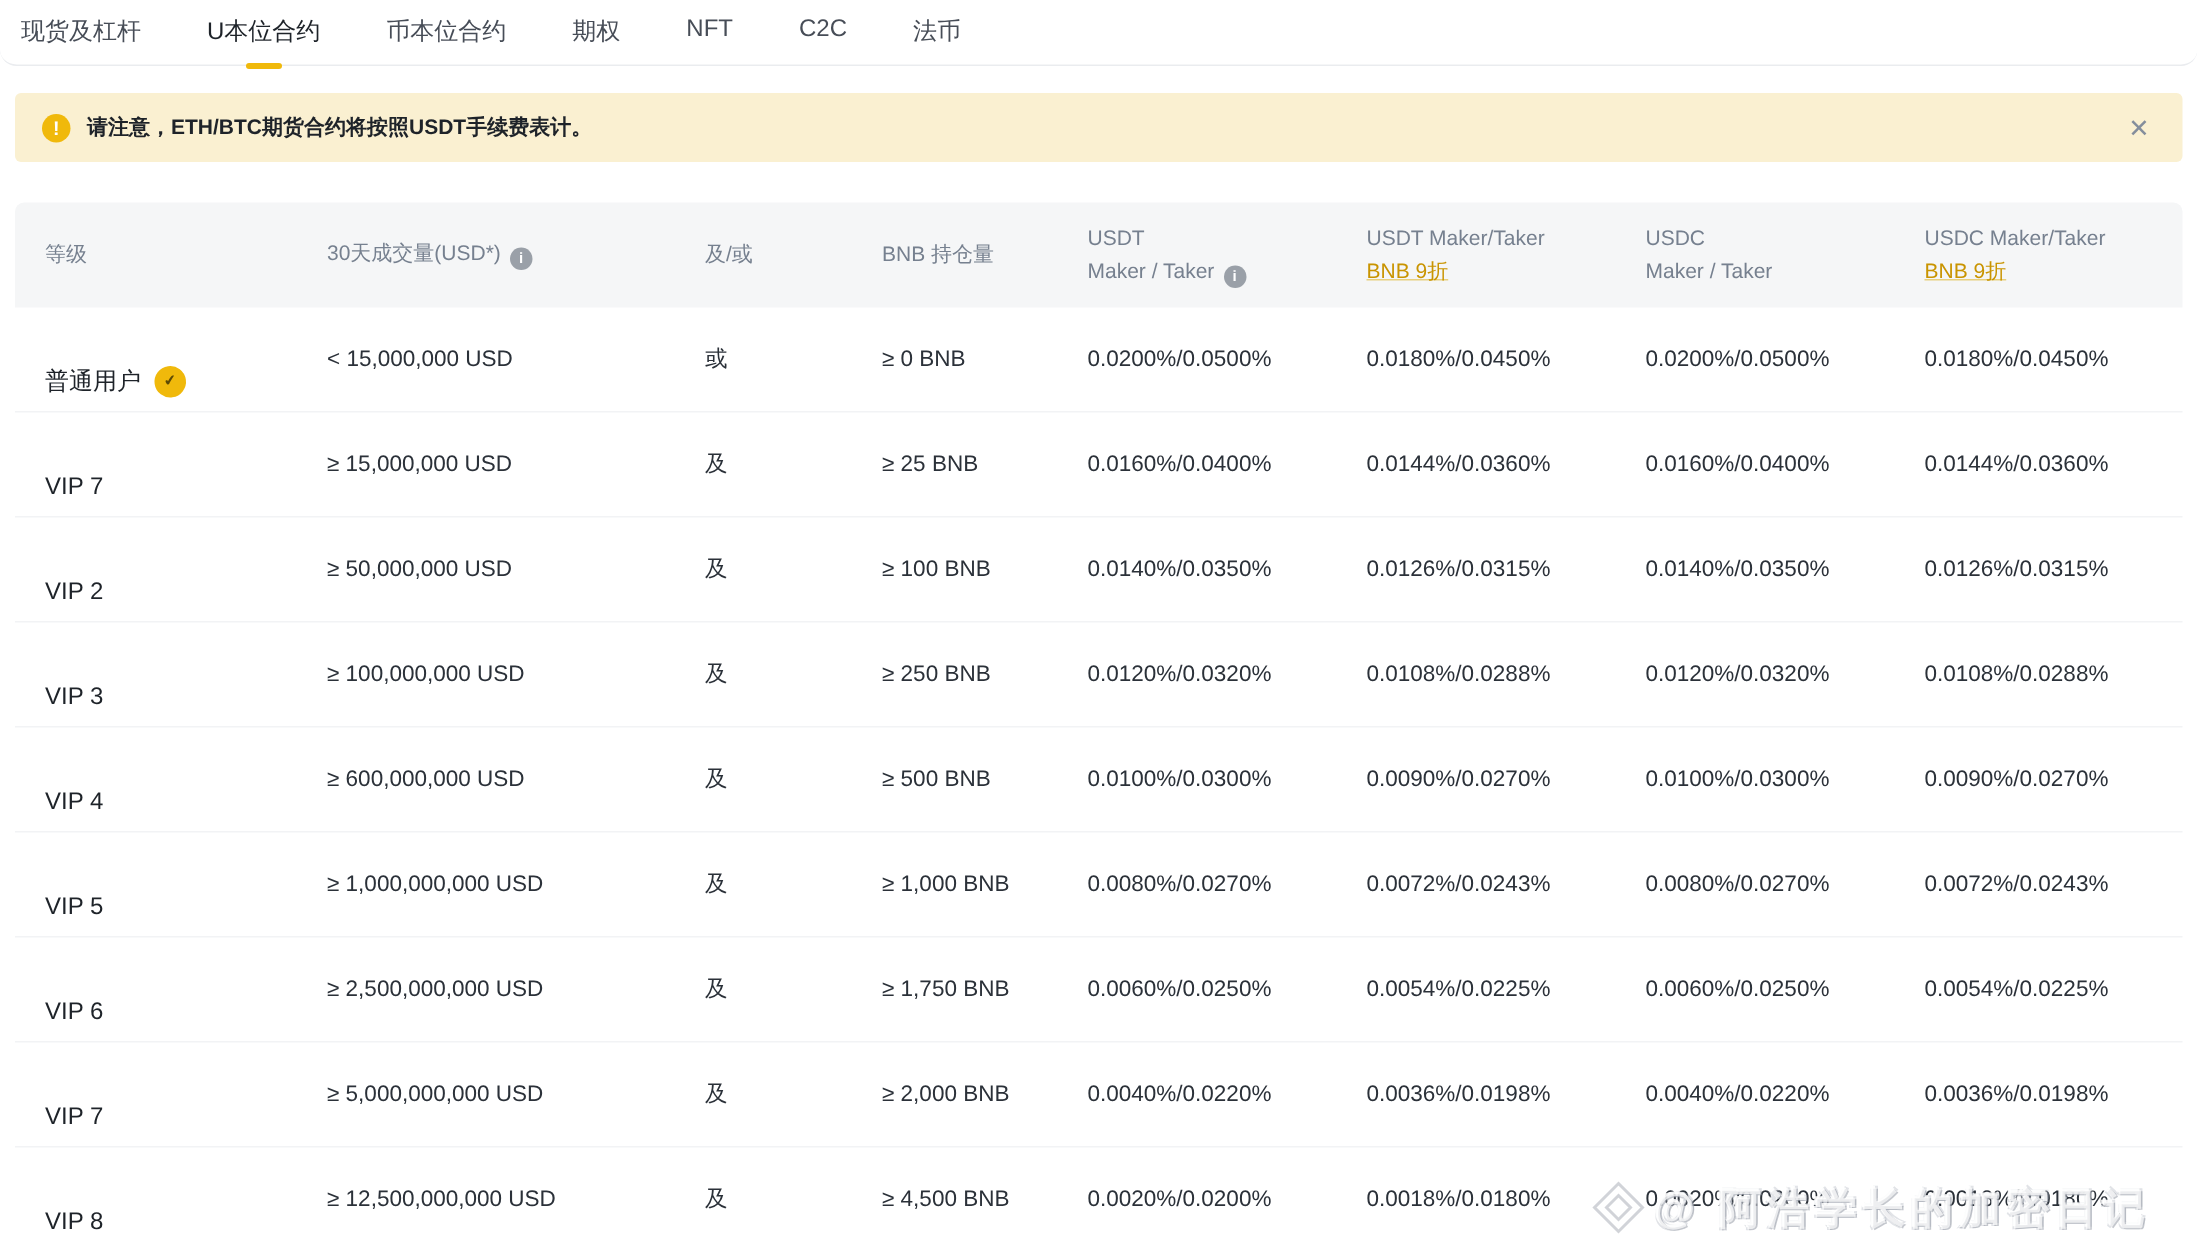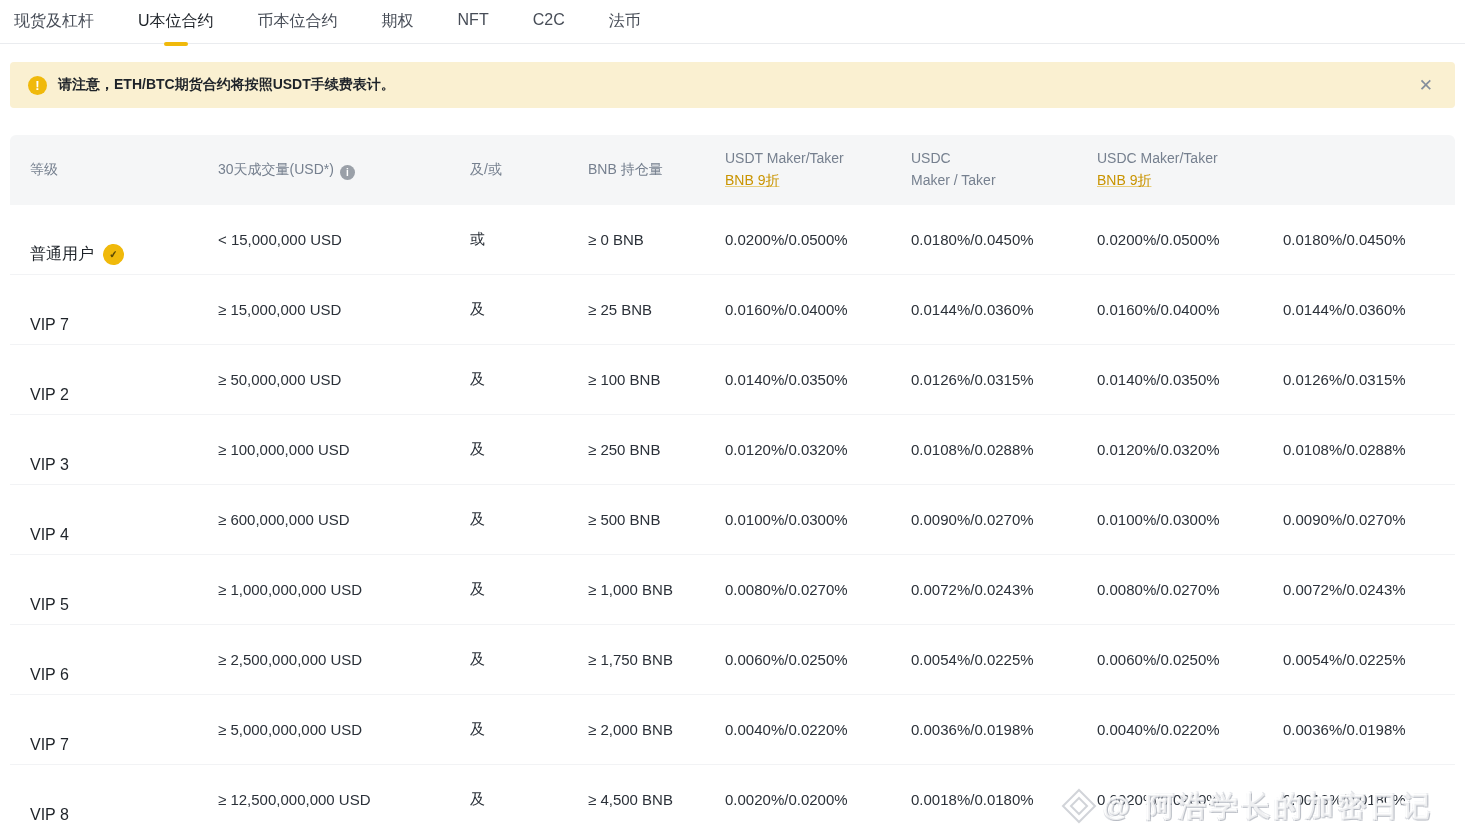--- a/index.html
+++ b/index.html
@@ -2,21 +2,21 @@
 <html style="--accent: #F0B90B; --banner-bg: #FAF0D1; --gold: #C99400;"><head>
 <meta charset="utf-8">
 <style>
   * { margin: 0; padding: 0; box-sizing: border-box; }
   html, body { width: 1465px; height: 830px; overflow: hidden; background: #fff;
     font-family: "Liberation Sans", "DejaVu Sans", sans-serif; color: #1e2329; }
   .page { position: relative; width: 1465px; height: 830px; }
 
   
   .tabbar { display: flex; align-items: flex-start; gap: 44px; padding: 11px 0 0 14px;
-    height: 44px; border-bottom: 1px solid #eaecef; position: relative; }
+    height: 44px; border-bottom: 1px solid #eaecef; position: relative; border-radius: 11px; }
   .tab { font-size: 16px; color: #474d57; cursor: pointer; position: relative;
     padding-bottom: 14px; white-space: nowrap; }
   .tab.active { color: #1e2329; font-weight: normal; }
   .tab.active::after { content: ""; position: absolute; left: 50%; transform: translateX(-50%);
     bottom: 0; width: 24px; height: 4px; border-radius: 2px; background: var(--accent, #F0B90B); }
 
   
   .notice { margin: 18px 10px 0 10px; height: 46px; background: var(--banner-bg, #FAF0D1);
     border-radius: 4px; display: flex; align-items: center; padding: 0 18px; }
   .notice-icon { width: 19px; height: 19px; border-radius: 50%; background: var(--accent, #F0B90B);
@@ -79,20 +79,26 @@
 
   <div class="table">
     <div class="thead grid-row">
       <div class="cell">等级</div>
       <div class="cell">
         <span>30天成交量(USD*)</span><i class="info-icon">i</i>
       </div>
       <div class="cell">及/或</div>
       <div class="cell">BNB 持仓量</div>
       <div class="cell">
+        <div class="th-line">USDT</div>
+        <div class="th-line">
+          <span>Maker / Taker</span><i class="info-icon">i</i>
+        </div>
+      </div>
+      <div class="cell">
         <div class="th-line">USDT Maker/Taker</div>
         <div class="th-line"><a class="bnb-link">BNB 9折</a></div>
       </div>
       <div class="cell">
         <div class="th-line">USDC</div>
         <div class="th-line">Maker / Taker</div>
       </div>
       <div class="cell">
         <div class="th-line">USDC Maker/Taker</div>
         <div class="th-line"><a class="bnb-link">BNB 9折</a></div>

